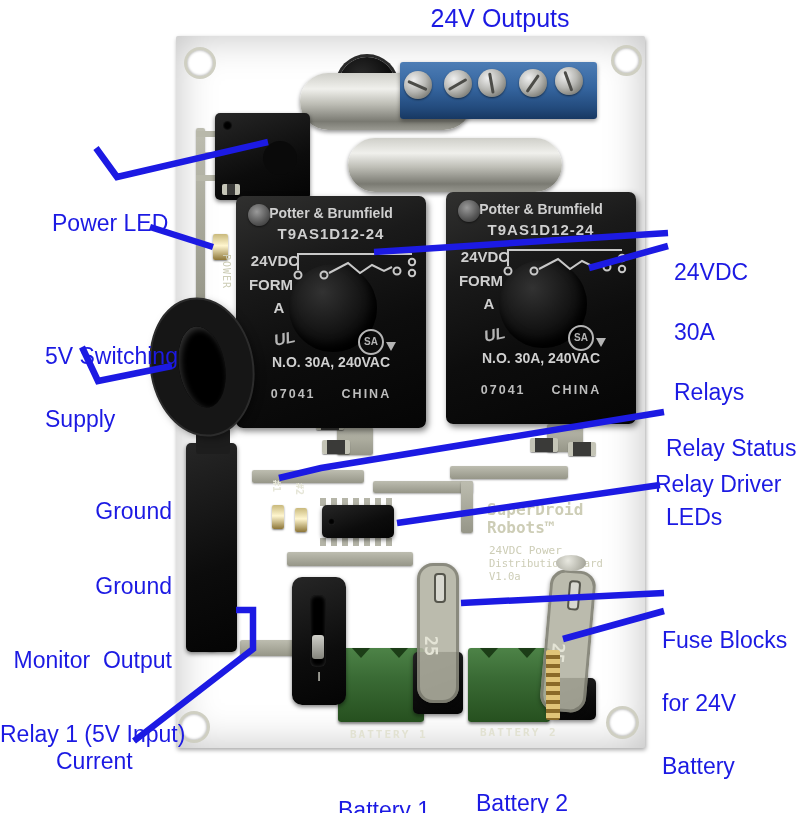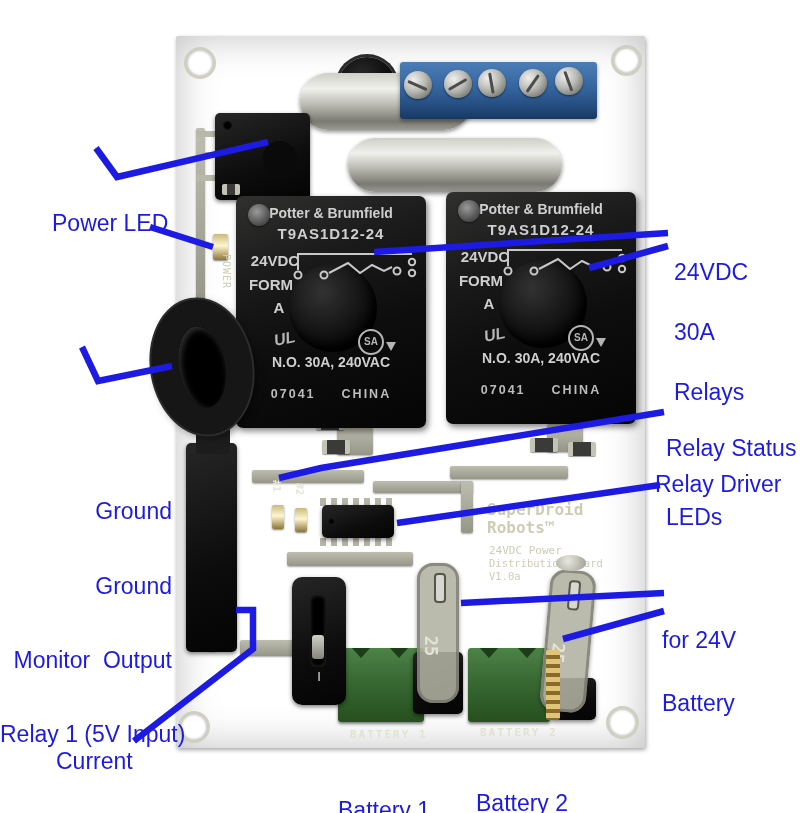--- a/index.html
+++ b/index.html
@@ -261,21 +261,26 @@
       <polyline points="374,252 668,233"></polyline>
       <polyline points="589,268 668,246"></polyline>
       <polyline points="279,478 321,468 664,412"></polyline>
       <polyline points="397,523 660,485"></polyline>
       <polyline points="461,603 664,593"></polyline>
       <polyline points="563,639 664,611"></polyline>
       <polyline points="134,741 253,649 253,610 236,610"></polyline>
     </g>
   </svg>
 
+  <div class="lbl ctr" style="left:400px;top:8px;width:200px;font-size:25px;">24V Outputs</div>
   <div class="lbl" style="left:52px;top:213px;">Power LED</div>
+  <div class="lbl" style="left:45px;top:304px;">
+    <div>5V Switching</div>
+    <div>Supply</div>
+  </div>
   <div class="lbl" style="left:674px;top:222px;line-height:20px;">
     <div>24VDC</div>
     <div>30A</div>
     <div>Relays</div>
   </div>
   <div class="lbl" style="left:655px;top:474px;">Relay Driver</div>
   <div class="lbl" style="left:666px;top:391px;line-height:23px;">
     <div>Relay Status</div>
     <div>LEDs</div>
   </div>
@@ -283,20 +288,21 @@
     <div>Ground</div>
     <div>Ground</div>
     <div>Monitor  Output</div>
     <div>Relay 1 (5V Input)</div>
     
     
     
     
   </div>
   <div class="lbl" style="left:662px;top:588px;">
+    <div>Fuse Blocks</div>
     <div>for 24V</div>
     <div>Battery</div>
     
   </div>
   <div class="lbl" style="left:56px;top:710px;line-height:20.5px;">
     <div>Current</div>
     <div>Power</div>
     
   </div>
   <div class="lbl" style="left:338px;top:758px;">

